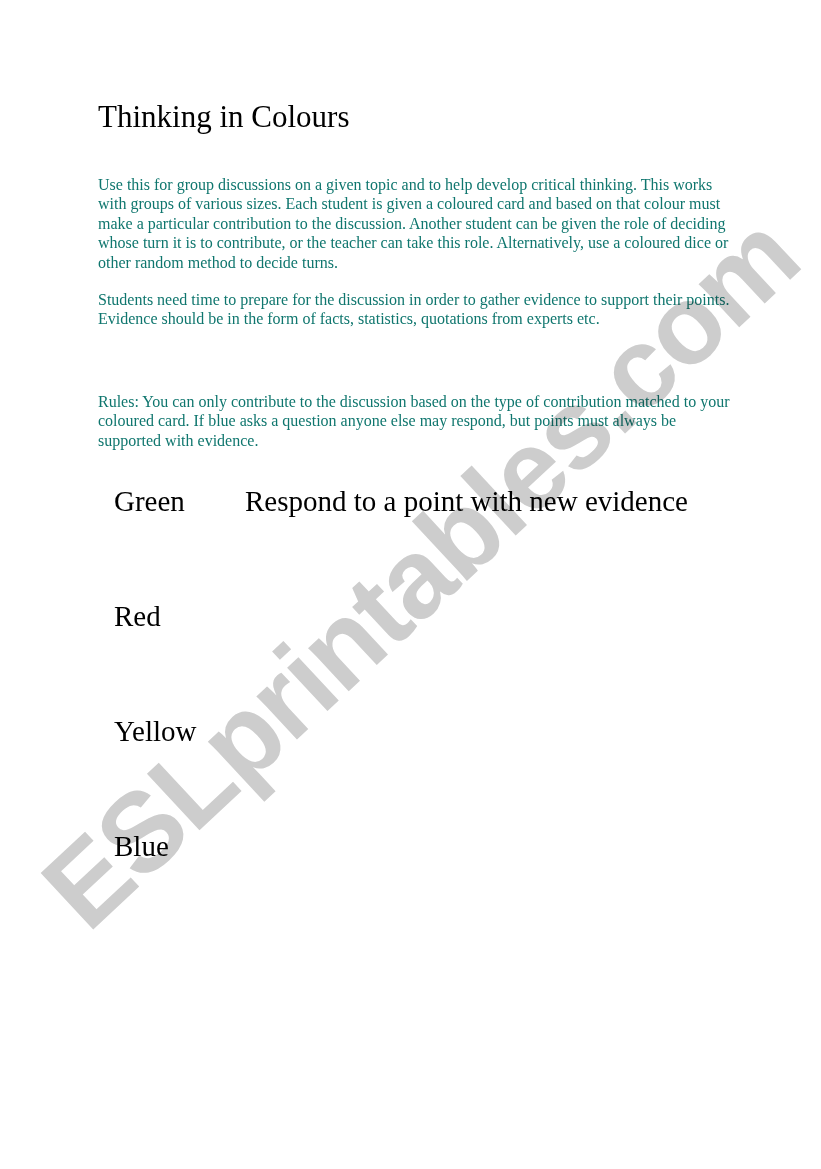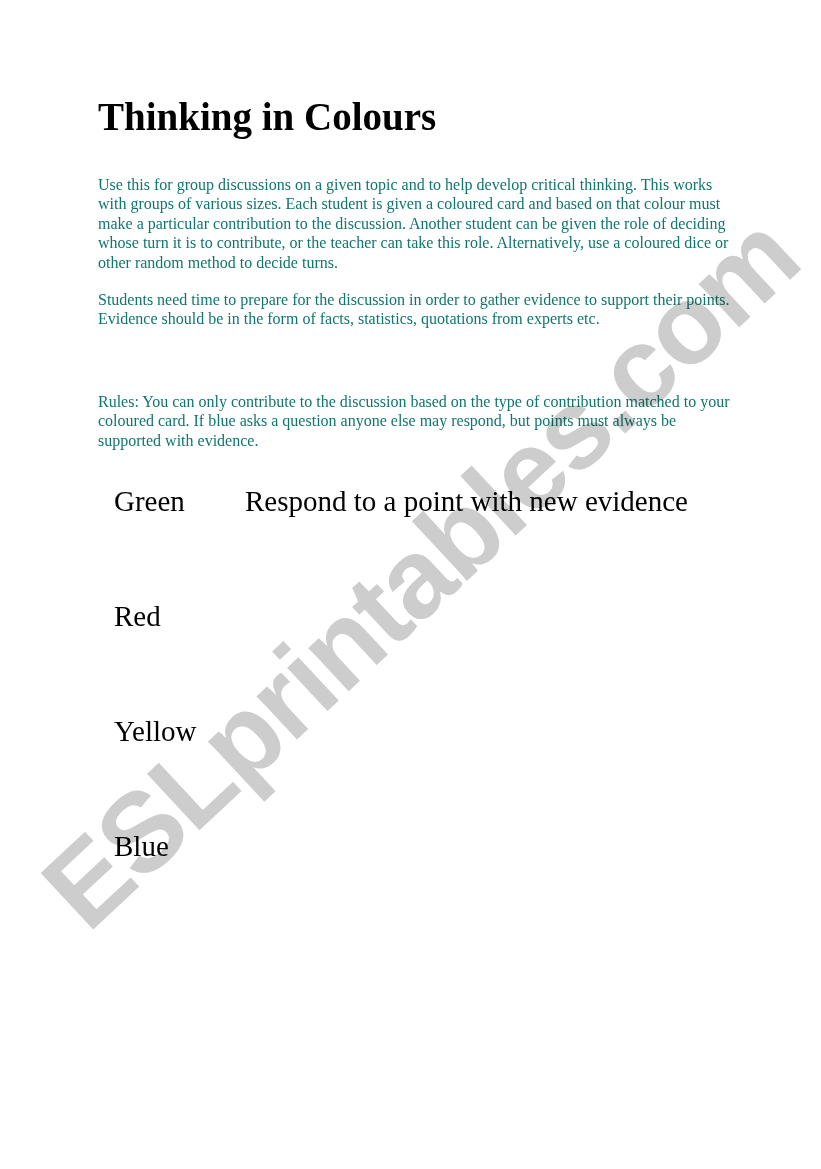--- a/index.html
+++ b/index.html
@@ -21,22 +21,22 @@
       width: 821px;
       height: 1169px;
       background: #ffffff;
     }
     .title {
       position: absolute;
       left: 98px;
       top: 99px;
       margin: 0;
       font-family: "Liberation Serif", "DejaVu Serif", serif;
-      font-weight: bold;
-      font-size: 39px;
+      font-weight: normal;
+      font-size: 31px;
       line-height: 36px;
       letter-spacing: 0px;
       white-space: nowrap;
     }
     .para {
       position: absolute;
       left: 98px;
       width: 640px;
       margin: 0;
       font-size: 16px;

